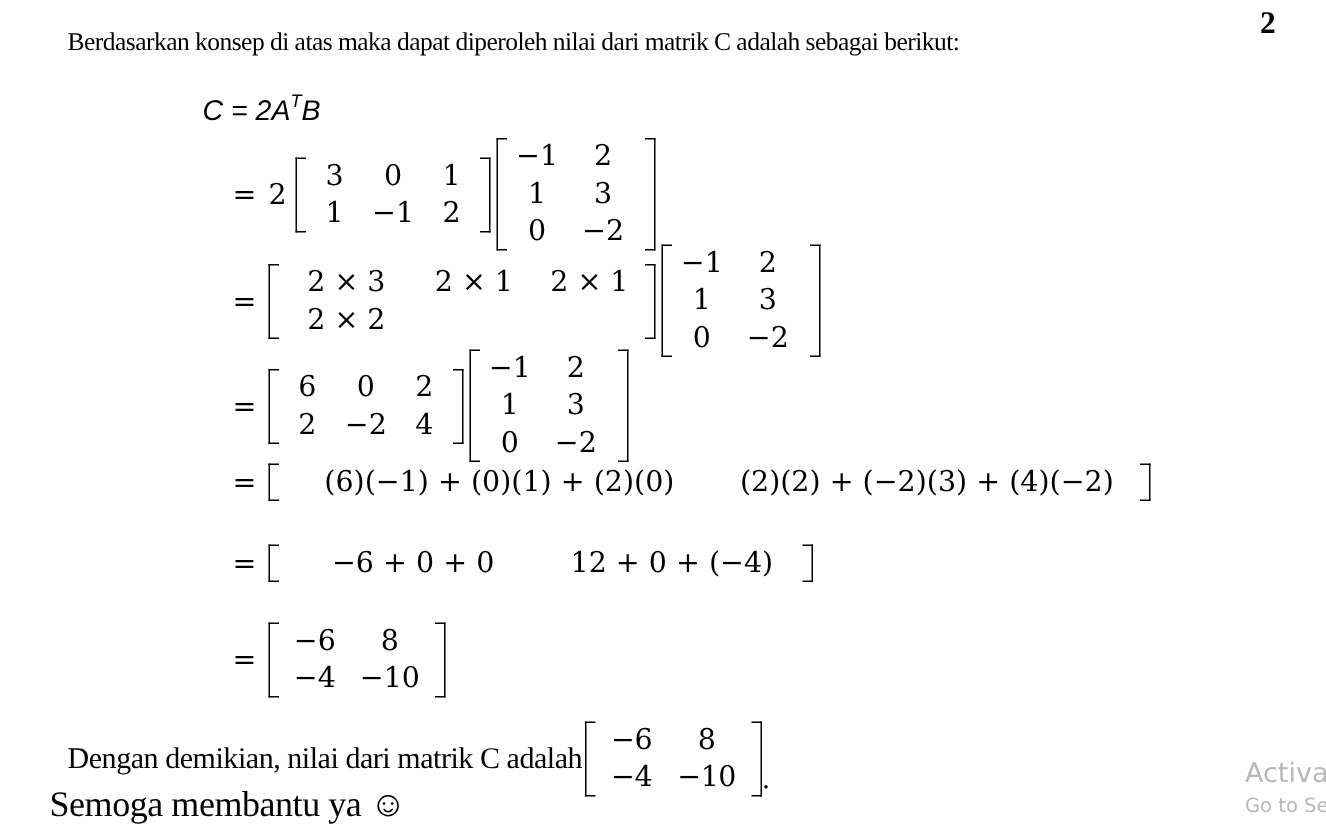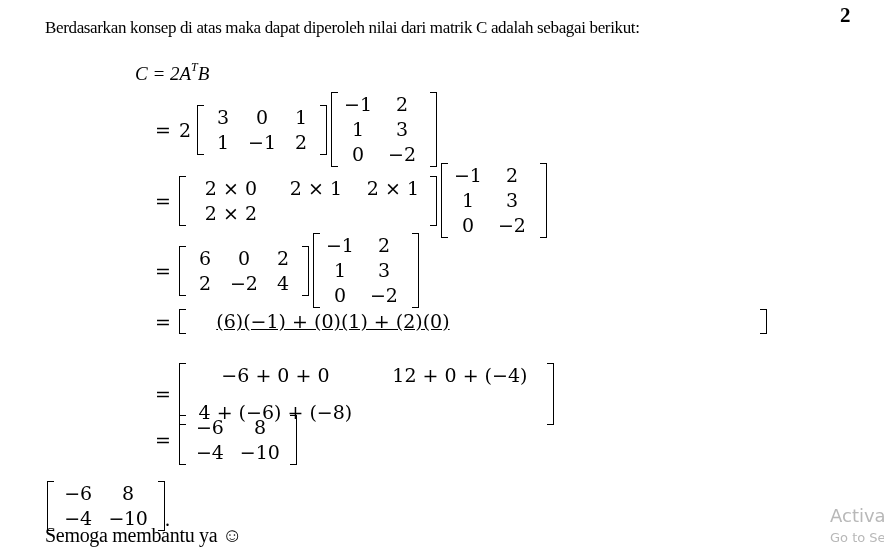--- a/index.html
+++ b/index.html
@@ -3,43 +3,43 @@
 <meta charset="utf-8">
 <style>
   html, body { margin: 0; padding: 0; }
   body {
     width: 884px; height: 556px; background: #ffffff; position: relative; overflow: hidden;
     font-family: "Liberation Serif", serif; color: #000;
   }
   .abs { position: absolute; white-space: nowrap; }
   .page-num { left: 840px; top: 3px; font-weight: bold; font-size: 21px; }
   .intro { left: 45px; top: 18px; font-size: 17px; letter-spacing: -0.35px; }
-  .math { font-family: Liberation Serif, serif; font-size: 19px; }
+  .math { font-family: Liberation Sans, sans-serif; font-size: 19px; }
   .lhs { left: 135px; top: 62px; font-style: italic; }
   .lhs sup { font-size: 12px; position: relative; top: -2px; }
 
   .row { position: absolute; display: flex; align-items: center; font-family: "DejaVu Serif", serif; font-size: 19px; }
   .row .eqs { margin-right: 8px; }
   .mat { display: inline-flex; align-items: stretch; position: relative; }
   .br { width: 6px; border: 1.6px solid #000; }
   .br.l { border-right: none; }
   .br.r { border-left: none; }
   .grid { display: grid; column-gap: 0; line-height: 25px; padding: 0 2px; }
   .grid span { text-align: center; }
   .g23 { grid-template-columns: 34px 44px 34px; }
   .g32 { grid-template-columns: 36px 52px; line-height: 25px; }
   .g23w { grid-template-columns: 86px 84px 70px; }
-  .g22big { grid-template-columns: 290px 280px; line-height: 25px; text-decoration: underline; }
-  .g22mid { grid-template-columns: 175px 170px; gap: 12px; }
+  .g22big { grid-template-columns: 290px 280px; line-height: 25px; }
+  .g22mid { grid-template-columns: 175px 170px; }
   .g22sm { grid-template-columns: 44px 56px; }
   .coef { margin-right: 6px; }
 
   .concl { left: 45px; top: 481px; font-size: 20px; letter-spacing: -0.3px; display: flex; align-items: center; }
   .concl .mat { font-family: "DejaVu Serif", serif; font-size: 19px; }
-  .closing { left: 45px; top: 524px; font-size: 20px; letter-spacing: -0.3px; }
+  .closing { left: 33px; top: 524px; font-size: 24px; letter-spacing: -0.3px; }
   .watermark1 { left: 830px; top: 505px; font-family: "DejaVu Sans", sans-serif; font-size: 18px; color: #b8b8b8; }
   .watermark2 { left: 830px; top: 530px; font-family: "DejaVu Sans", sans-serif; font-size: 13px; color: #b8b8b8; }
 </style>
 </head>
 <body>
 
 <div class="abs page-num">2</div>
 <div class="abs intro">Berdasarkan konsep di atas maka dapat diperoleh nilai dari matrik C adalah sebagai berikut:</div>
 
 <div class="abs math lhs">
@@ -73,21 +73,21 @@
     </span>
     <span class="br r"></span>
   </span>
 </div>
 
 <div class="row" style="left:155px; top:163px;">
   <span class="eqs">=</span>
   <span class="mat">
     <span class="br l"></span>
     <span class="grid g23w">
-        <span>2 × 0</span>
+      <span>2 × 3</span>
         <span>2 × 1</span>
       <span>2 × 1</span>
         <span>2 × 2</span>
     </span>
     <span class="br r"></span>
   </span>
   <span class="mat" style="margin-left:4px;">
     <span class="br l"></span>
     <span class="grid g32">
       <span>−1</span>
@@ -128,53 +128,54 @@
     <span class="br r"></span>
   </span>
 </div>
 
 <div class="row" style="left:155px; top:309px;">
   <span class="eqs">=</span>
   <span class="mat">
     <span class="br l"></span>
     <span class="grid g22big">
       <span>(6)(−1) + (0)(1) + (2)(0)</span>
+        <span>(2)(2) + (−2)(3) + (4)(−2)</span>
     </span>
     <span class="br r"></span>
   </span>
 </div>
 
 <div class="row" style="left:155px; top:363px;">
   <span class="eqs">=</span>
   <span class="mat">
     <span class="br l"></span>
     <span class="grid g22mid">
       <span>−6 + 0 + 0</span>
         <span>12 + 0 + (−4)</span>
-        <span>4 + (−6) + (−8)</span>
     </span>
     <span class="br r"></span>
   </span>
 </div>
 
 <div class="row" style="left:155px; top:415px;">
   <span class="eqs">=</span>
   <span class="mat">
     <span class="br l"></span>
     <span class="grid g22sm">
       <span>−6</span>
         <span>8</span>
       <span>−4</span>
         <span>−10</span>
     </span>
     <span class="br r"></span>
   </span>
 </div>
 
 <div class="abs concl">
+  <span>Dengan demikian, nilai dari matrik C adalah</span>
   <span class="mat" style="margin-left:2px;">
     <span class="br l"></span>
     <span class="grid g22sm">
       <span>−6</span>
         <span>8</span>
       <span>−4</span>
         <span>−10</span>
     </span>
     <span class="br r"></span>
   </span>

